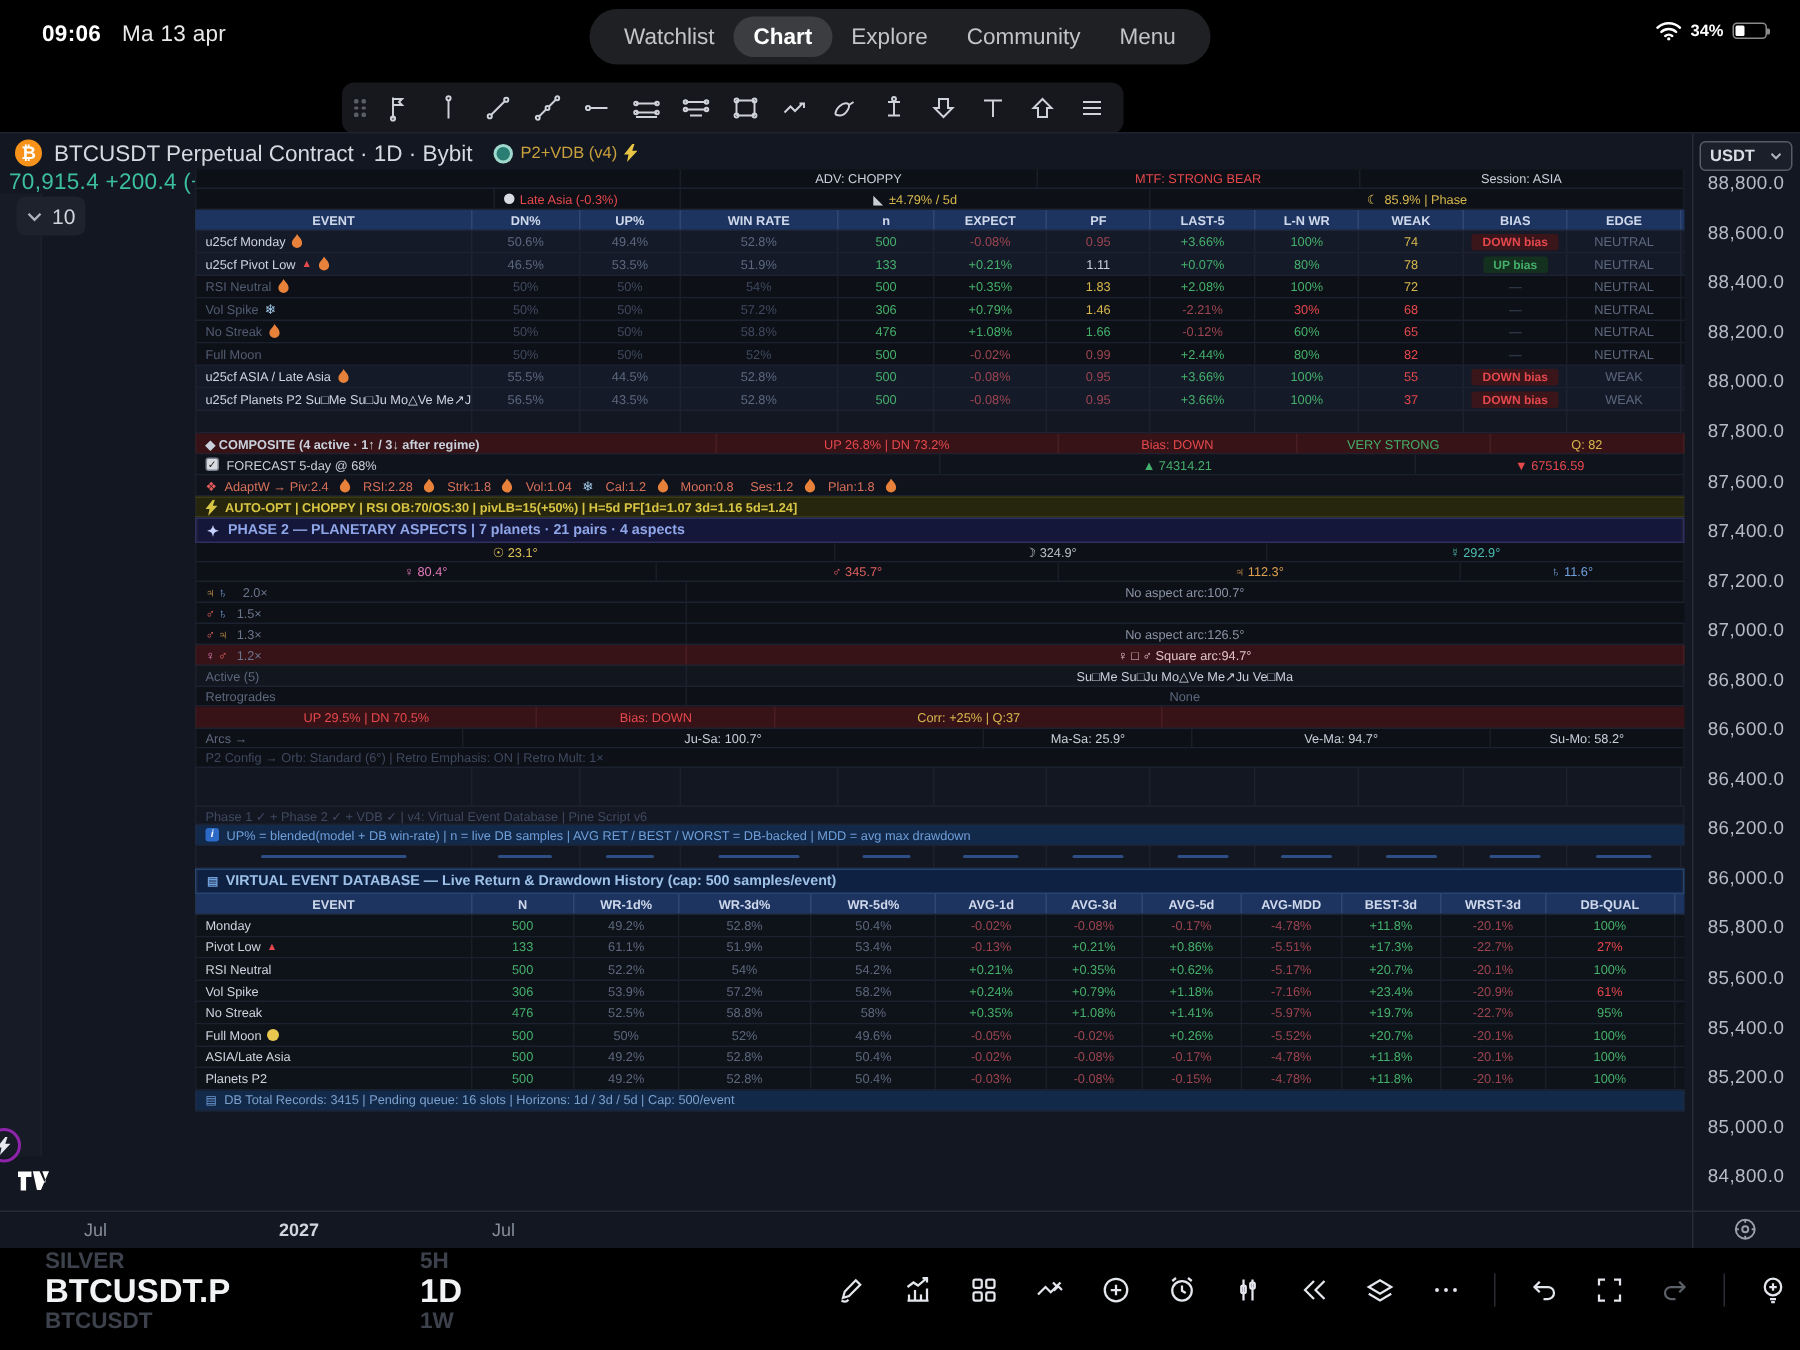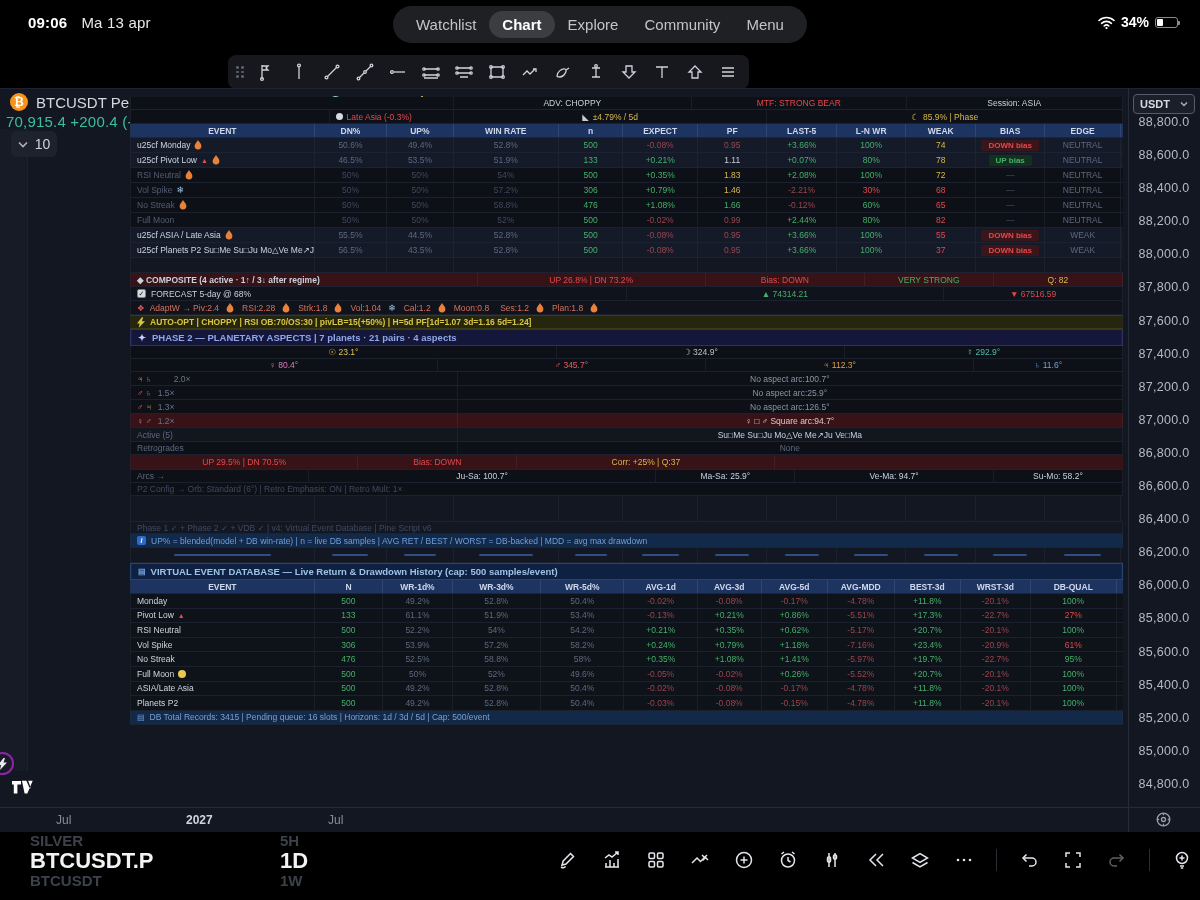--- a/index.html
+++ b/index.html
@@ -7,21 +7,21 @@
     font-family:"Liberation Sans", sans-serif; -webkit-font-smoothing:antialiased; }
 
   
   #statusbar { position:absolute; top:0; left:0; width:1200px; height:48px; background:#000; color:#fff; }
   #sb-left { position:absolute; left:28px; top:14px; font-size:15px; font-weight:bold; letter-spacing:.2px; }
   #sb-left .date { font-weight:normal; margin-left:14px; color:#e8e8e8; }
   #navpill { position:absolute; left:393px; top:6px; width:414px; height:37px; background:#1f2023; border-radius:21px;
     display:flex; align-items:center; justify-content:space-around; padding:0 10px; }
   .navtab { color:#c3c4c8; font-size:15px; padding:5px 13px; border-radius:15px; cursor:pointer; white-space:nowrap; }
   .navtab.active { background:#3c3d41; color:#fff; font-weight:bold; }
-  #sb-right { position:absolute; right:22px; top:14px; display:flex; align-items:center; gap:6px; font-size:14px; font-weight:bold; }
+  #sb-right { position:absolute; right:22px; top:14px; display:flex; align-items:center; gap:6px; font-size:11px; font-weight:bold; }
   .batt { width:23px; height:11px; border:1px solid #8a8a8a; border-radius:3px; position:relative; }
   .batt::after { content:""; position:absolute; left:1px; top:1px; bottom:1px; width:30%; background:#fff; border-radius:1px; }
   .batt::before { content:""; position:absolute; right:-3px; top:3px; width:2px; height:4px; background:#8a8a8a; border-radius:0 1px 1px 0; }
 
   
   #drawbar { position:absolute; left:228px; top:55px; height:34px; background:#17181d; border-radius:8px;
     display:flex; align-items:center; padding:0 8px; gap:7px; }
   .dtool { width:26px; height:26px; display:flex; align-items:center; justify-content:center; border-radius:4px; cursor:pointer; }
   .dtool svg { stroke:#cfd2d8; fill:none; stroke-width:1.3; }
   .dragdots { display:grid; grid-template-columns:3px 3px; gap:2px; margin-right:2px; }
@@ -45,21 +45,21 @@
   .indbadge .n { color:#c9a03c; font-size:11px; }
   #priceline { position:absolute; left:6px; top:24px; font-size:15px; color:#3cbf9e; letter-spacing:.2px; }
   #bearbadge { position:absolute; left:420px; top:26px; display:flex; align-items:center; gap:4px; }
   #bearbadge .dot { width:8px; height:8px; border-radius:50%; background:#e5484d; }
   #bearbadge .b { color:#e5484d; font-size:9px; font-weight:bold; letter-spacing:.4px; }
   #collapsebtn { position:absolute; left:11px; top:42px; width:46px; height:26px; background:#1e222d; border-radius:6px;
     color:#d1d4dc; display:flex; align-items:center; justify-content:center; gap:7px; font-size:14px; cursor:pointer; }
   #collapsebtn svg { stroke:#aeb2bc; fill:none; stroke-width:1.6; }
 
   
-  #panel { position:absolute; left:130px; top:8px; width:993px; font-size:8.5px; color:#9aa3b5; }
+  #panel { position:absolute; left:130px; top:24px; width:993px; font-size:8.5px; color:#9aa3b5; }
   .prow { display:flex; width:100%; border-bottom:1px solid rgba(30,36,50,.9); background:#0d1016; }
   .prow .c { display:flex; align-items:center; justify-content:center; border-right:1px solid rgba(42,46,57,.45);
     overflow:hidden; white-space:nowrap; padding:0 3px; }
   .prow .c:first-child { border-left:1px solid rgba(42,46,57,.45); }
   .prow .c.l { justify-content:flex-start; padding-left:6px; }
   .hdr { background:#1d3461 !important; color:#cfd8ea; font-weight:bold; }
   .hdr .c { border-right-color:rgba(80,100,140,.4); }
   .rowlit { background:#141a28 !important; }
   .c-pos { color:#45b06b; } .c-neg { color:#e5484d; } .c-dimneg { color:#9c4550; }
   .c-yel { color:#d8b84e; } .c-dim { color:#5d687e; } .c-dim2 { color:#3f4960; }
@@ -529,31 +529,30 @@
       <div class="prow" style="height: 13px;">
         <div class="c p-venus" style="width: 31%;">♀ 80.4°</div>
         <div class="c p-mars" style="width: 27%;">♂ 345.7°</div>
         <div class="c p-jupiter" style="width: 27%;">♃ 112.3°</div>
         <div class="c p-saturn" style="width: 15%;">♄ 11.6°</div>
       </div>
       <div class="prow" style="height: 14px;">
         <div class="c l" style="width: 33%;">
           <span class="p-jupiter" style="margin-right:2px">♃</span>
           <span class="p-saturn" style="margin-right:2px">♄</span>
-          <span style="color:#6a748a;margin-left:20px">2.0×</span>
+          <span style="color:#6a748a;margin-left:8px">2.0×</span>
         </div>
         <div class="c" style="width: 67%; color: rgb(138, 147, 166);">No aspect  arc:100.7°</div>
       </div>
       <div class="prow" style="height: 14px;">
         <div class="c l" style="width: 33%;">
           <span class="p-mars" style="margin-right:2px">♂</span>
           <span class="p-saturn" style="margin-right:2px">♄</span>
           <span style="color:#6a748a;margin-left:4px">1.5×</span>
         </div>
-        <div class="c" style="width: 67%; color: rgb(138, 147, 166);">No aspect  arc:25.9°</div>
       </div>
       <div class="prow" style="height: 14px;">
         <div class="c l" style="width: 33%;">
           <span class="p-mars" style="margin-right:2px">♂</span>
           <span class="p-jupiter" style="margin-right:2px">♃</span>
           <span style="color:#6a748a;margin-left:4px">1.3×</span>
         </div>
         <div class="c" style="width: 67%; color: rgb(138, 147, 166);">No aspect  arc:126.5°</div>
       </div>
       <div class="prow redband" style="height: 14px;">

